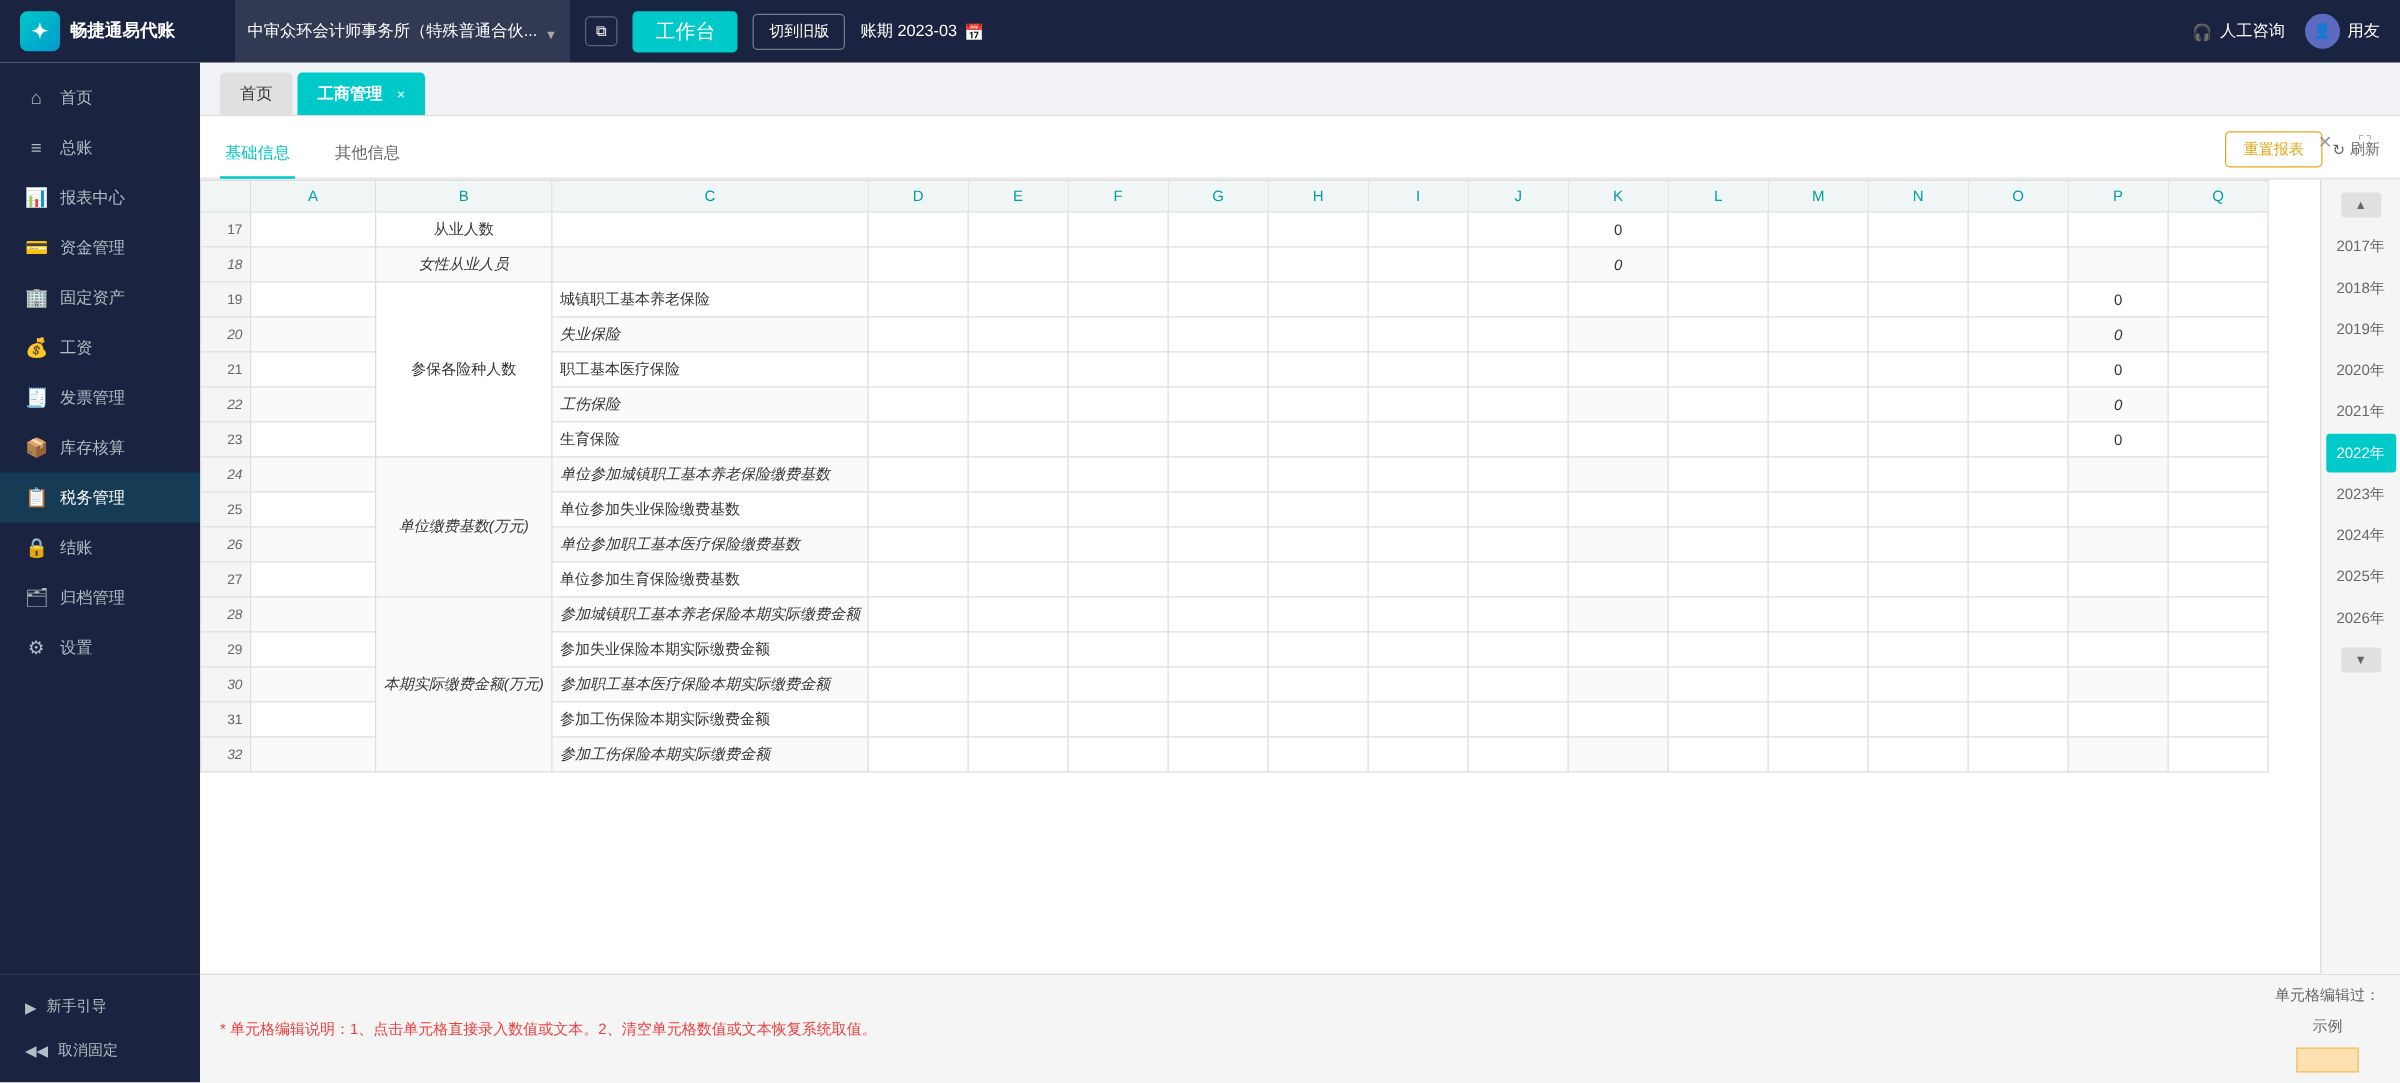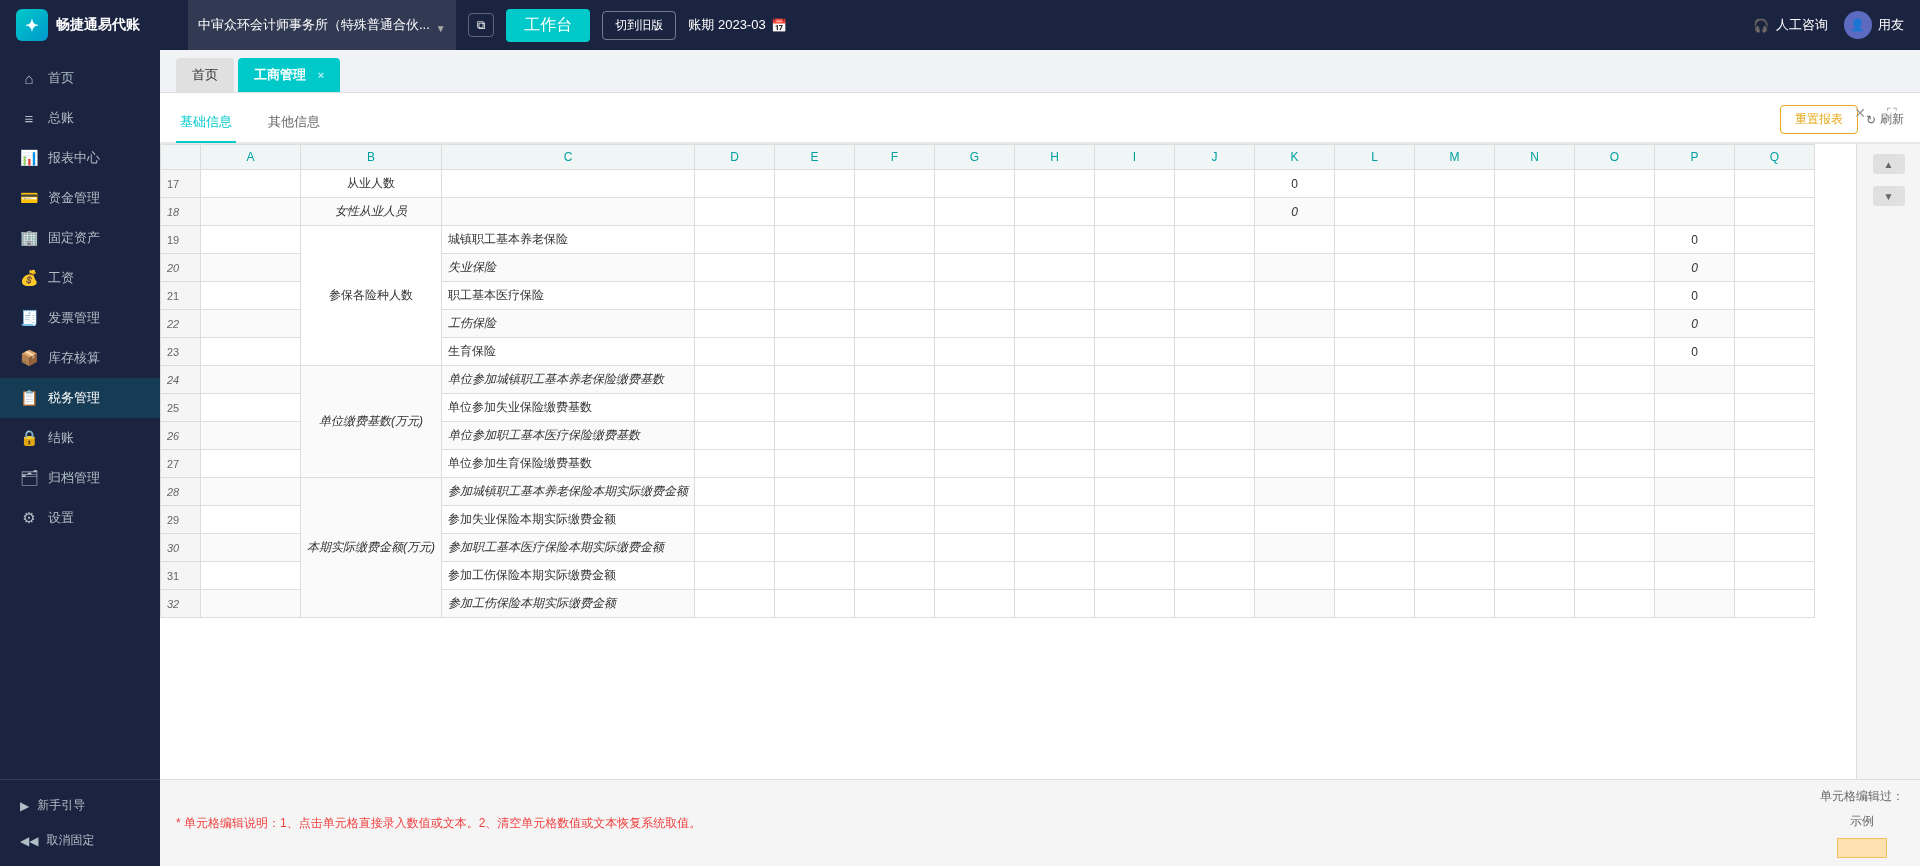--- a/index.html
+++ b/index.html
@@ -256,21 +256,21 @@
       position: sticky;
       top: 0;
       z-index: 10;
       min-width: 80px;
     }
     .col-header.row-num-header {
       min-width: 40px; width: 40px;
       background: #f0f6f6;
     }
     .row-num {
-      text-align: left;
+      text-align: right;
       background: #f5f5f5;
       color: #666;
       font-size: 11px;
       min-width: 36px;
       width: 36px;
     }
     .cell-a { min-width: 100px; }
     .cell-b { min-width: 130px; text-align: center; color: #333; }
     .cell-c { min-width: 200px; color: #333; }
     .cell-k, .cell-p { text-align: center; color: #333; }
@@ -782,20 +782,32 @@
                   <td class="empty-cell"></td>
                 </tr>
               </tbody>
           </table>
         </div>
 
         <div class="year-panel">
           <div class="year-nav">
             <div class="year-nav-btn">▲</div>
           </div>
+          <div id="year-list">
+              <div class="year-item">2017年</div>
+              <div class="year-item">2018年</div>
+              <div class="year-item">2019年</div>
+              <div class="year-item">2020年</div>
+              <div class="year-item">2021年</div>
+              <div class="year-item active">2022年</div>
+              <div class="year-item">2023年</div>
+              <div class="year-item">2024年</div>
+              <div class="year-item">2025年</div>
+              <div class="year-item">2026年</div>
+            </div>
           <div class="year-nav">
             <div class="year-nav-btn">▼</div>
           </div>
         </div>
       </div>
 
       <div class="spreadsheet-footer">
         <span>* 单元格编辑说明：1、点击单元格直接录入数值或文本。2、清空单元格数值或文本恢复系统取值。</span>
         <div class="footer-right">
           <span>单元格编辑过：</span>

